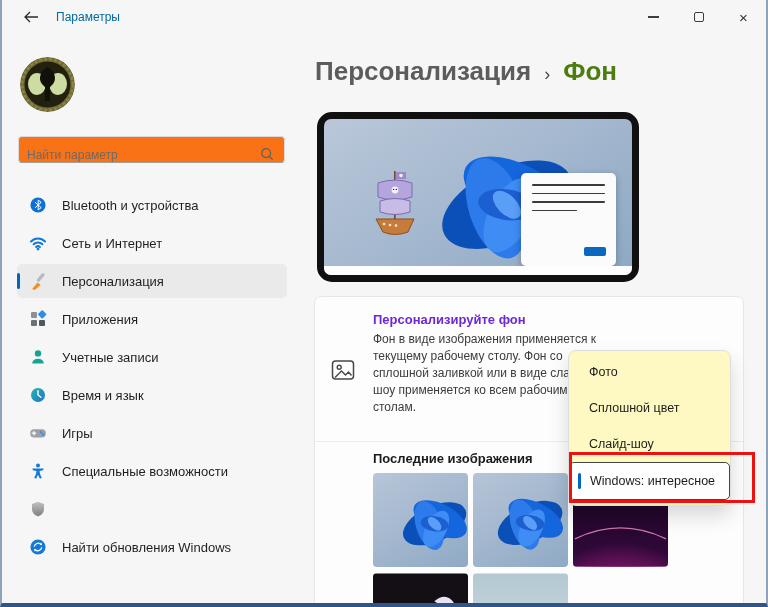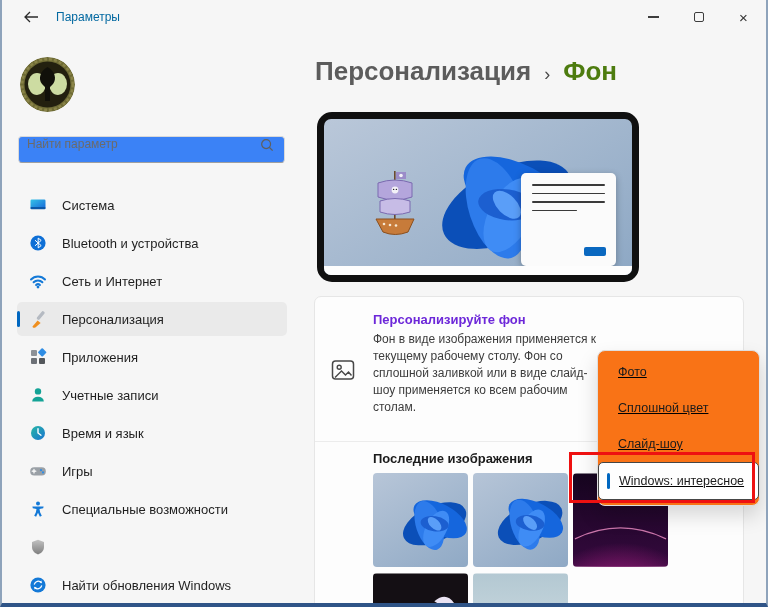--- a/index.html
+++ b/index.html
@@ -15,22 +15,22 @@
   .back-btn { position:absolute; left:14px; top:6px; width:30px; height:24px; border:none; background:transparent; cursor:pointer; color:#2b2b2b; }
   .app-title { position:absolute; left:54px; top:10px; font-size:12px; color:#0369a1; }
   .win-controls { position:absolute; right:0; top:0; height:34px; display:flex; }
   .win-btn { width:45px; height:34px; border:none; background:transparent; display:flex; align-items:center; justify-content:center; cursor:pointer; }
   .glyph-min { display:block; width:11px; height:1.4px; background:#3d3d3d; }
   .glyph-max { display:block; width:10px; height:10px; border:1.2px solid #3d3d3d; border-radius:2px; }
   .glyph-close { font-size:15px; color:#333; line-height:1; }
   
   .sidebar { position:absolute; top:36px; left:0; width:300px; bottom:0; }
   .avatar { position:absolute; left:18px; top:21px; width:55px; height:55px; border-radius:50%; overflow:hidden; }
-  .search-box { position:absolute; left:16px; top:100px; width:267px; height:27px; background:#3b82f6;
-    border:1px solid #d9d9d9; border-bottom:1px solid #9f9f9f; border-radius:4px; display:flex; align-items:flex-start; }
+  .search-box { position:absolute; left:16px; top:100px; width:267px; height:27px; background:#f97316;
+    border:1px solid #d9d9d9; border-bottom:1px solid #9f9f9f; border-radius:4px; display:flex; align-items:flex-end; }
   .search-box input { flex:1; border:none; outline:none; background:transparent; font-size:12px; color:#303030; padding:0 8px; font-family:inherit; }
   .search-box input::placeholder { color:#6b6b6b; }
   .search-icon { margin-right:9px; display:flex; }
   .nav { position:absolute; left:15px; top:152px; width:270px; display:flex; flex-direction:column; gap:4px; }
   .nav-item { position:relative; height:34px; display:flex; align-items:center; padding-left:12px; gap:15px;
     border-radius:5px; cursor:pointer; background:transparent; }
   .nav-item.selected { background:#eaeaea; }
   .nav-item.selected::before { content:""; position:absolute; left:0; top:9px; width:3px; height:16px; border-radius:2px; background:#0067c0; }
   .nav-icon { width:18px; height:18px; flex:0 0 18px; display:flex; }
   .nav-label { font-size:13px; color:#1f1f1f; white-space:nowrap; }
@@ -59,22 +59,22 @@
   .picture-icon { position:absolute; left:16px; top:61px; display:flex; }
   .card-title { position:absolute; left:58px; top:15px; font-size:13px; font-weight:700; color:#6d28d9; }
   .card-desc { position:absolute; left:58px; top:34px; width:226px; font-size:12px; line-height:17px; color:#3c3c3c; }
   .card-divider { position:absolute; left:0; right:0; top:144px; border-top:1px solid #ececec; }
   .recent-label { position:absolute; left:58px; top:154px; font-size:13px; font-weight:700; color:#1b1b1b; }
   .thumb-grid { position:absolute; left:58px; top:176px; width:296px; display:grid;
     grid-template-columns:95px 95px 95px; gap:6px 5px; }
   .thumb { width:95px; height:94px; border-radius:4px; overflow:hidden; cursor:pointer; }
   .thumb svg { width:100%; height:100%; display:block; }
   
-  .flyout { position:absolute; left:295px; top:314px; width:163px; background:#f97316;
-    border:1px solid #dedede; border-radius:8px; box-shadow:0 10px 20px rgba(0,0,0,.15); padding:3px 0 5px 0; z-index:5;text-decoration:underline; }
+  .flyout { position:absolute; left:266px; top:314px; width:163px; background:#fef9c3;
+    border:1px solid #dedede; border-radius:8px; box-shadow:0 10px 20px rgba(0,0,0,.15); padding:3px 0 5px 0; z-index:5; }
   .flyout-item { height:36px; display:flex; align-items:center; padding-left:20px; font-size:12.5px; color:#1b1b1b; cursor:pointer; }
   .flyout-item.selected { height:38px; border:1.6px solid #454545; border-radius:5px; background:#fefefe; padding-left:8px; gap:9px; }
   .sel-pill { width:3px; height:16px; border-radius:2px; background:#0067c0; flex:0 0 3px; }
   
   .annotation { position:absolute; left:267px; top:416px; width:186px; height:51px;
     border:3px solid #ee1111; z-index:9; pointer-events:none; }
 </style>
 </head>
 <body>
 
@@ -182,29 +182,20 @@
       <span class="search-icon">
         <svg width="16" height="16" viewBox="0 0 18 18">
           <circle cx="8" cy="8" r="5" stroke="#5f5f5f" stroke-width="1.4" fill="none"></circle>
           <path d="M11.8 11.8 L15.3 15.3" stroke="#5f5f5f" stroke-width="1.4"></path>
         </svg>
       </span>
     </div>
 
     <div class="nav">
 
-      <div class="nav-item">
-        <span class="nav-icon">
-          <svg viewBox="0 0 18 18" width="18" height="18">
-            <rect x="1.5" y="3.5" width="15" height="9.5" rx="1.2" fill="url(#g-sys)"></rect>
-            <rect x="1.5" y="11" width="15" height="2.2" rx="1" fill="#0b57a8"></rect>
-          </svg>
-          </span>
-        <span class="nav-label">Система</span>
-      </div>
 
       <div class="nav-item">
         <span class="nav-icon">
           <svg viewBox="0 0 18 18" width="18" height="18">
             <circle cx="9" cy="9" r="7.6" fill="#0e6fd6"></circle>
             <path d="M6 6.2 L12.2 11.6 L9.2 13.9 V4.1 L12.2 6.4 L6 11.8" stroke="#fff" stroke-width="1" fill="none"></path>
           </svg>
           </span>
         <span class="nav-label">Bluetooth и устройства</span>
       </div>

